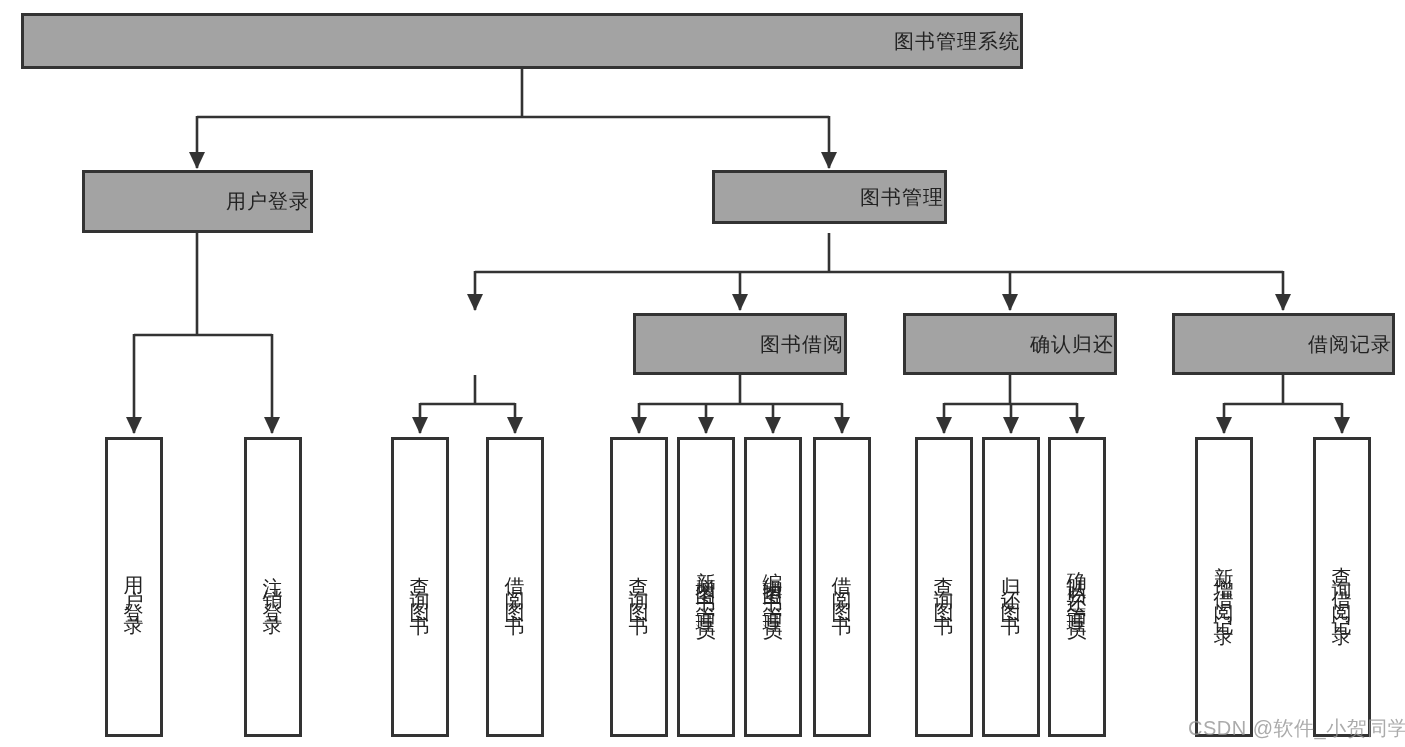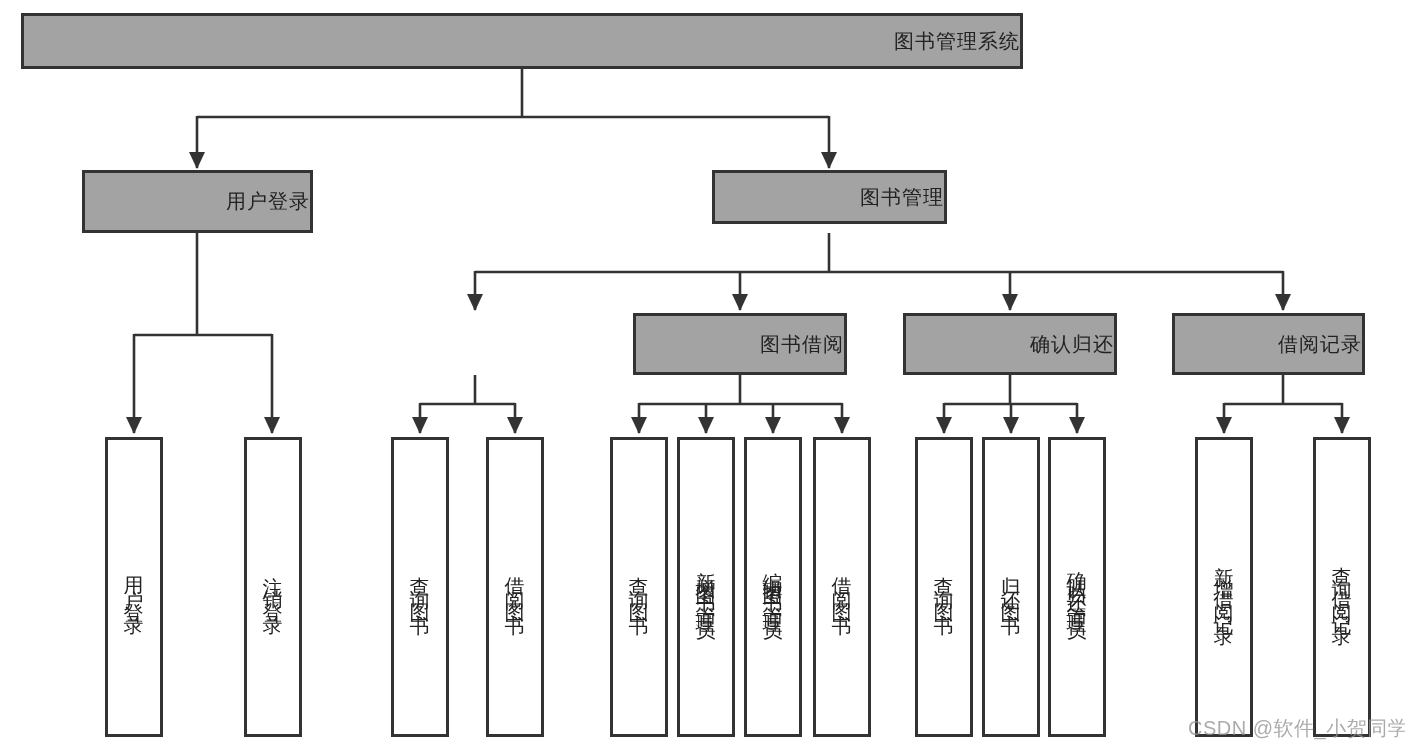--- a/index.html
+++ b/index.html
@@ -123,21 +123,21 @@
   <div class="hbox" style="left:712px; top:170px; width:235px; height:54px;">
     <span>图书管理</span>
   </div>
 
   <div class="hbox" style="left:633px; top:313px; width:214px; height:62px;">
     <span>图书借阅</span>
   </div>
   <div class="hbox" style="left:903px; top:313px; width:214px; height:62px;">
     <span>确认归还</span>
   </div>
-  <div class="hbox" style="left:1172px; top:313px; width:193px; height:62px;">
+  <div class="hbox" style="left:1172px; top:313px; width:223px; height:62px;">
     <span>借阅记录</span>
   </div>
 
   <div class="vbox" style="left:105px;">
     <span class="vlabel ls4">用户登录</span>
   </div>
   <div class="vbox" style="left:244px;">
     <span class="vlabel ls4">注销登录</span>
   </div>
 

